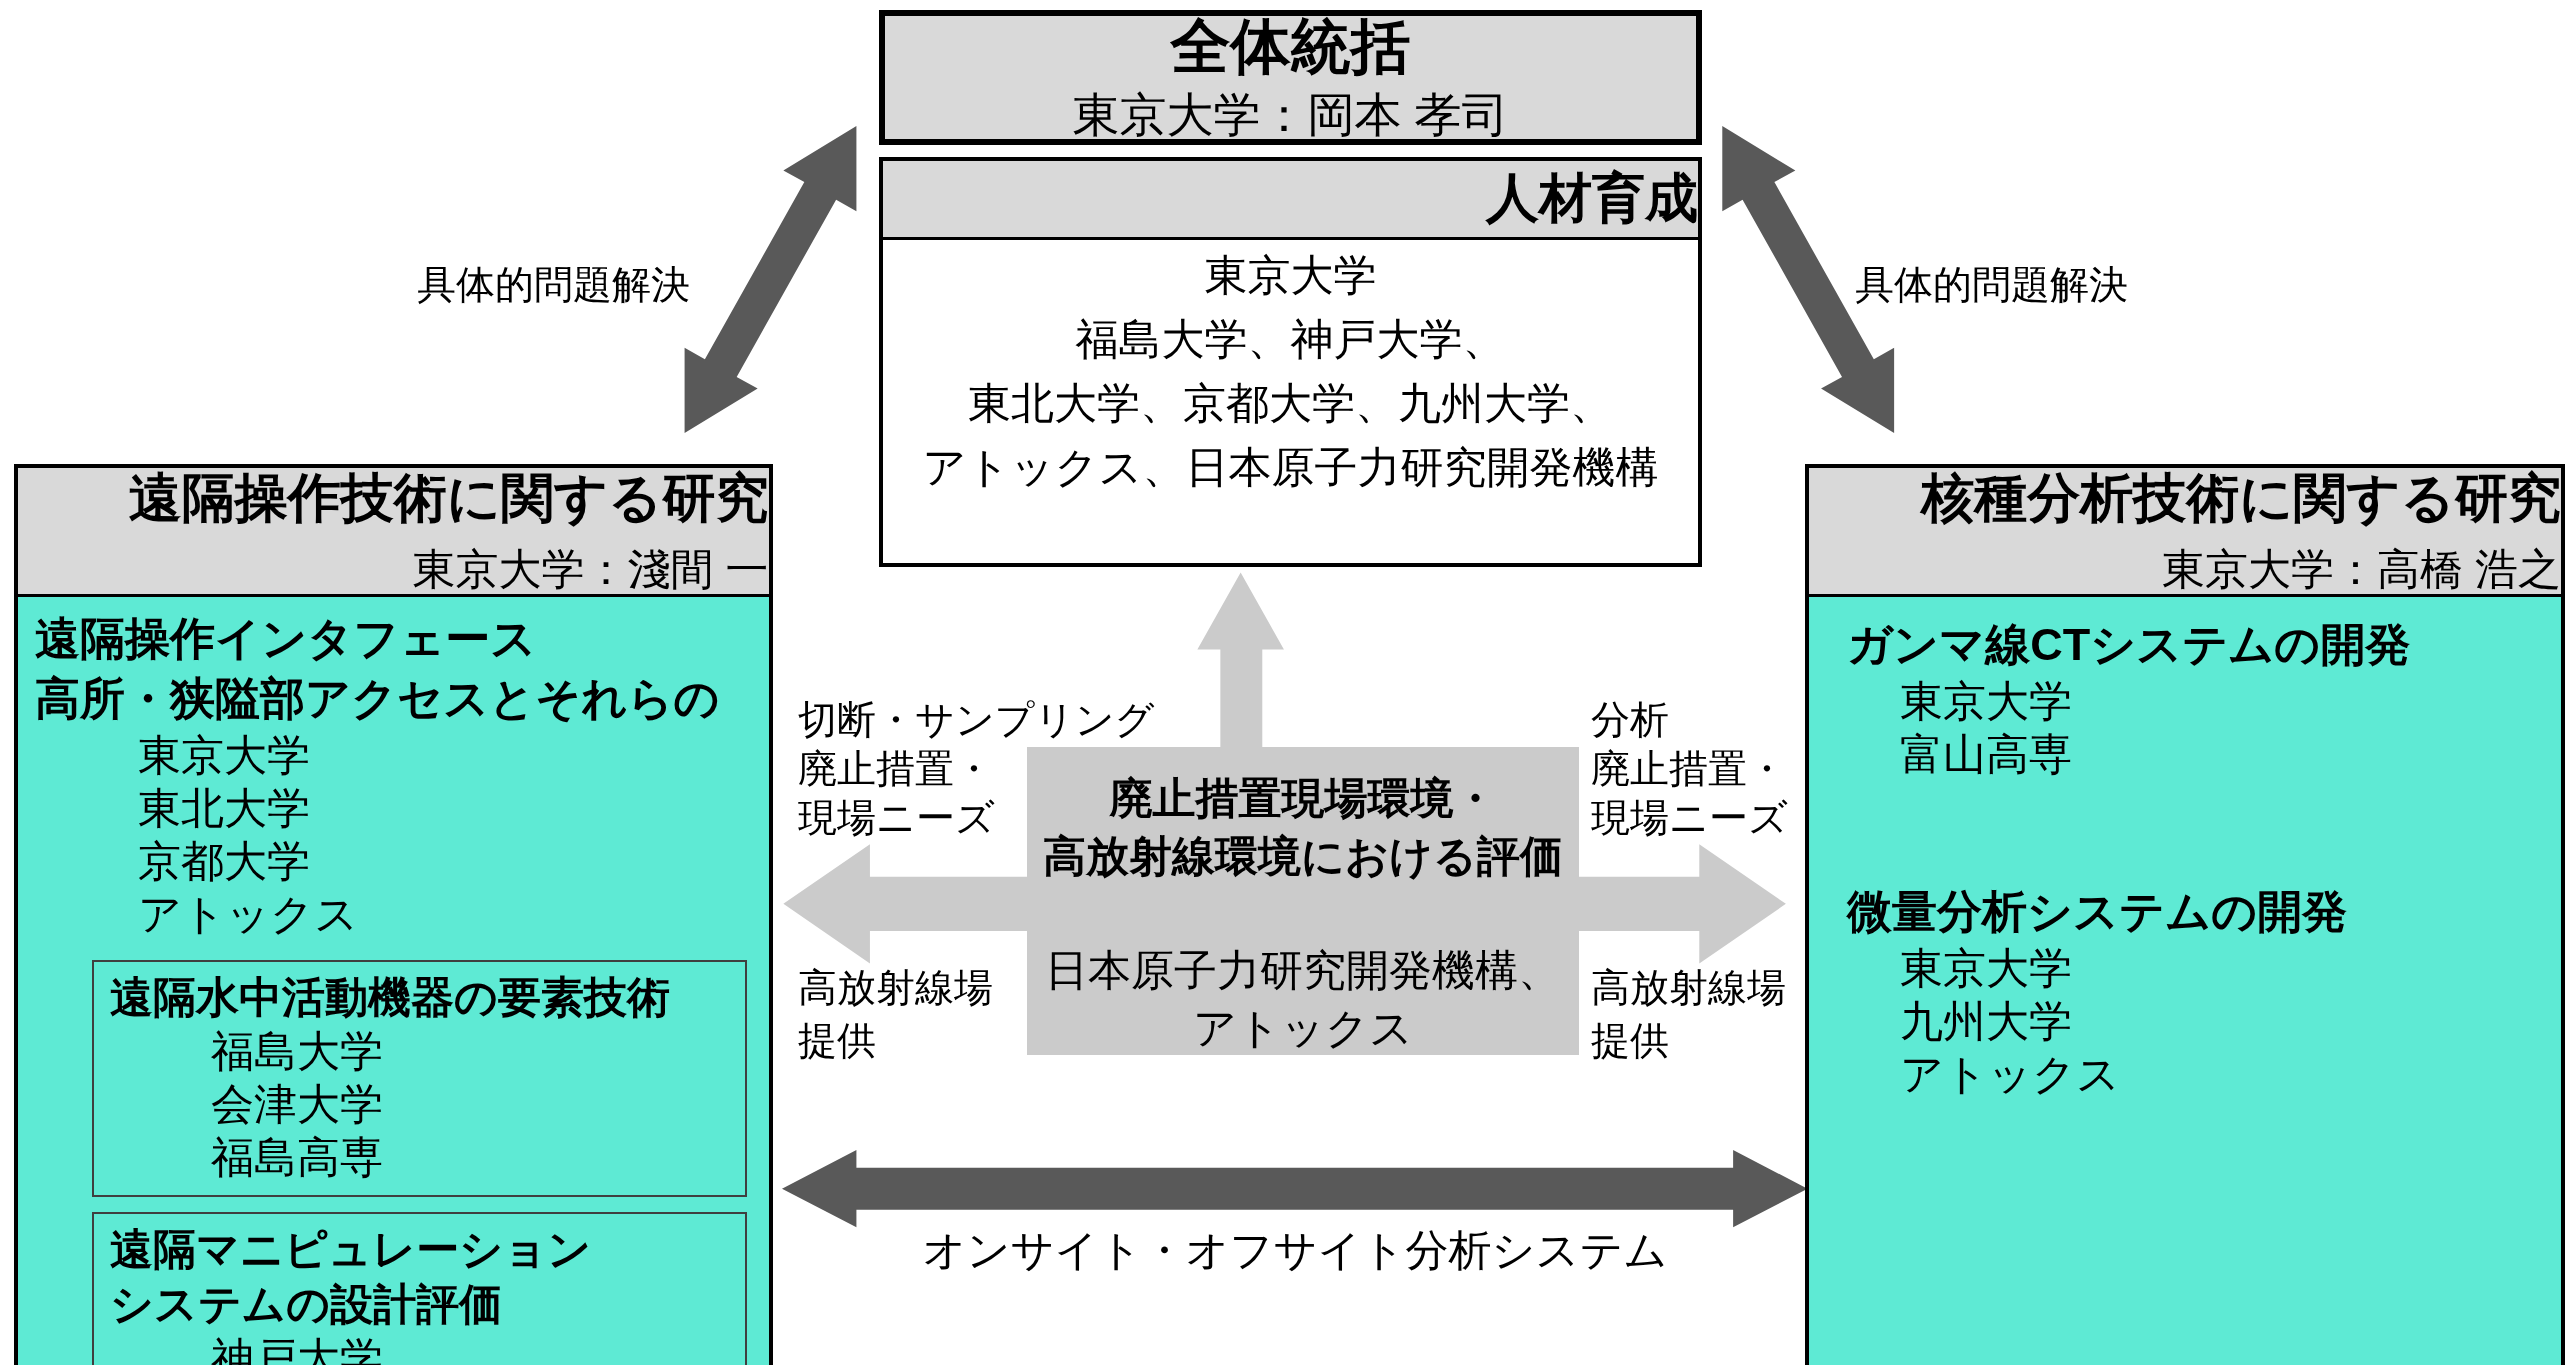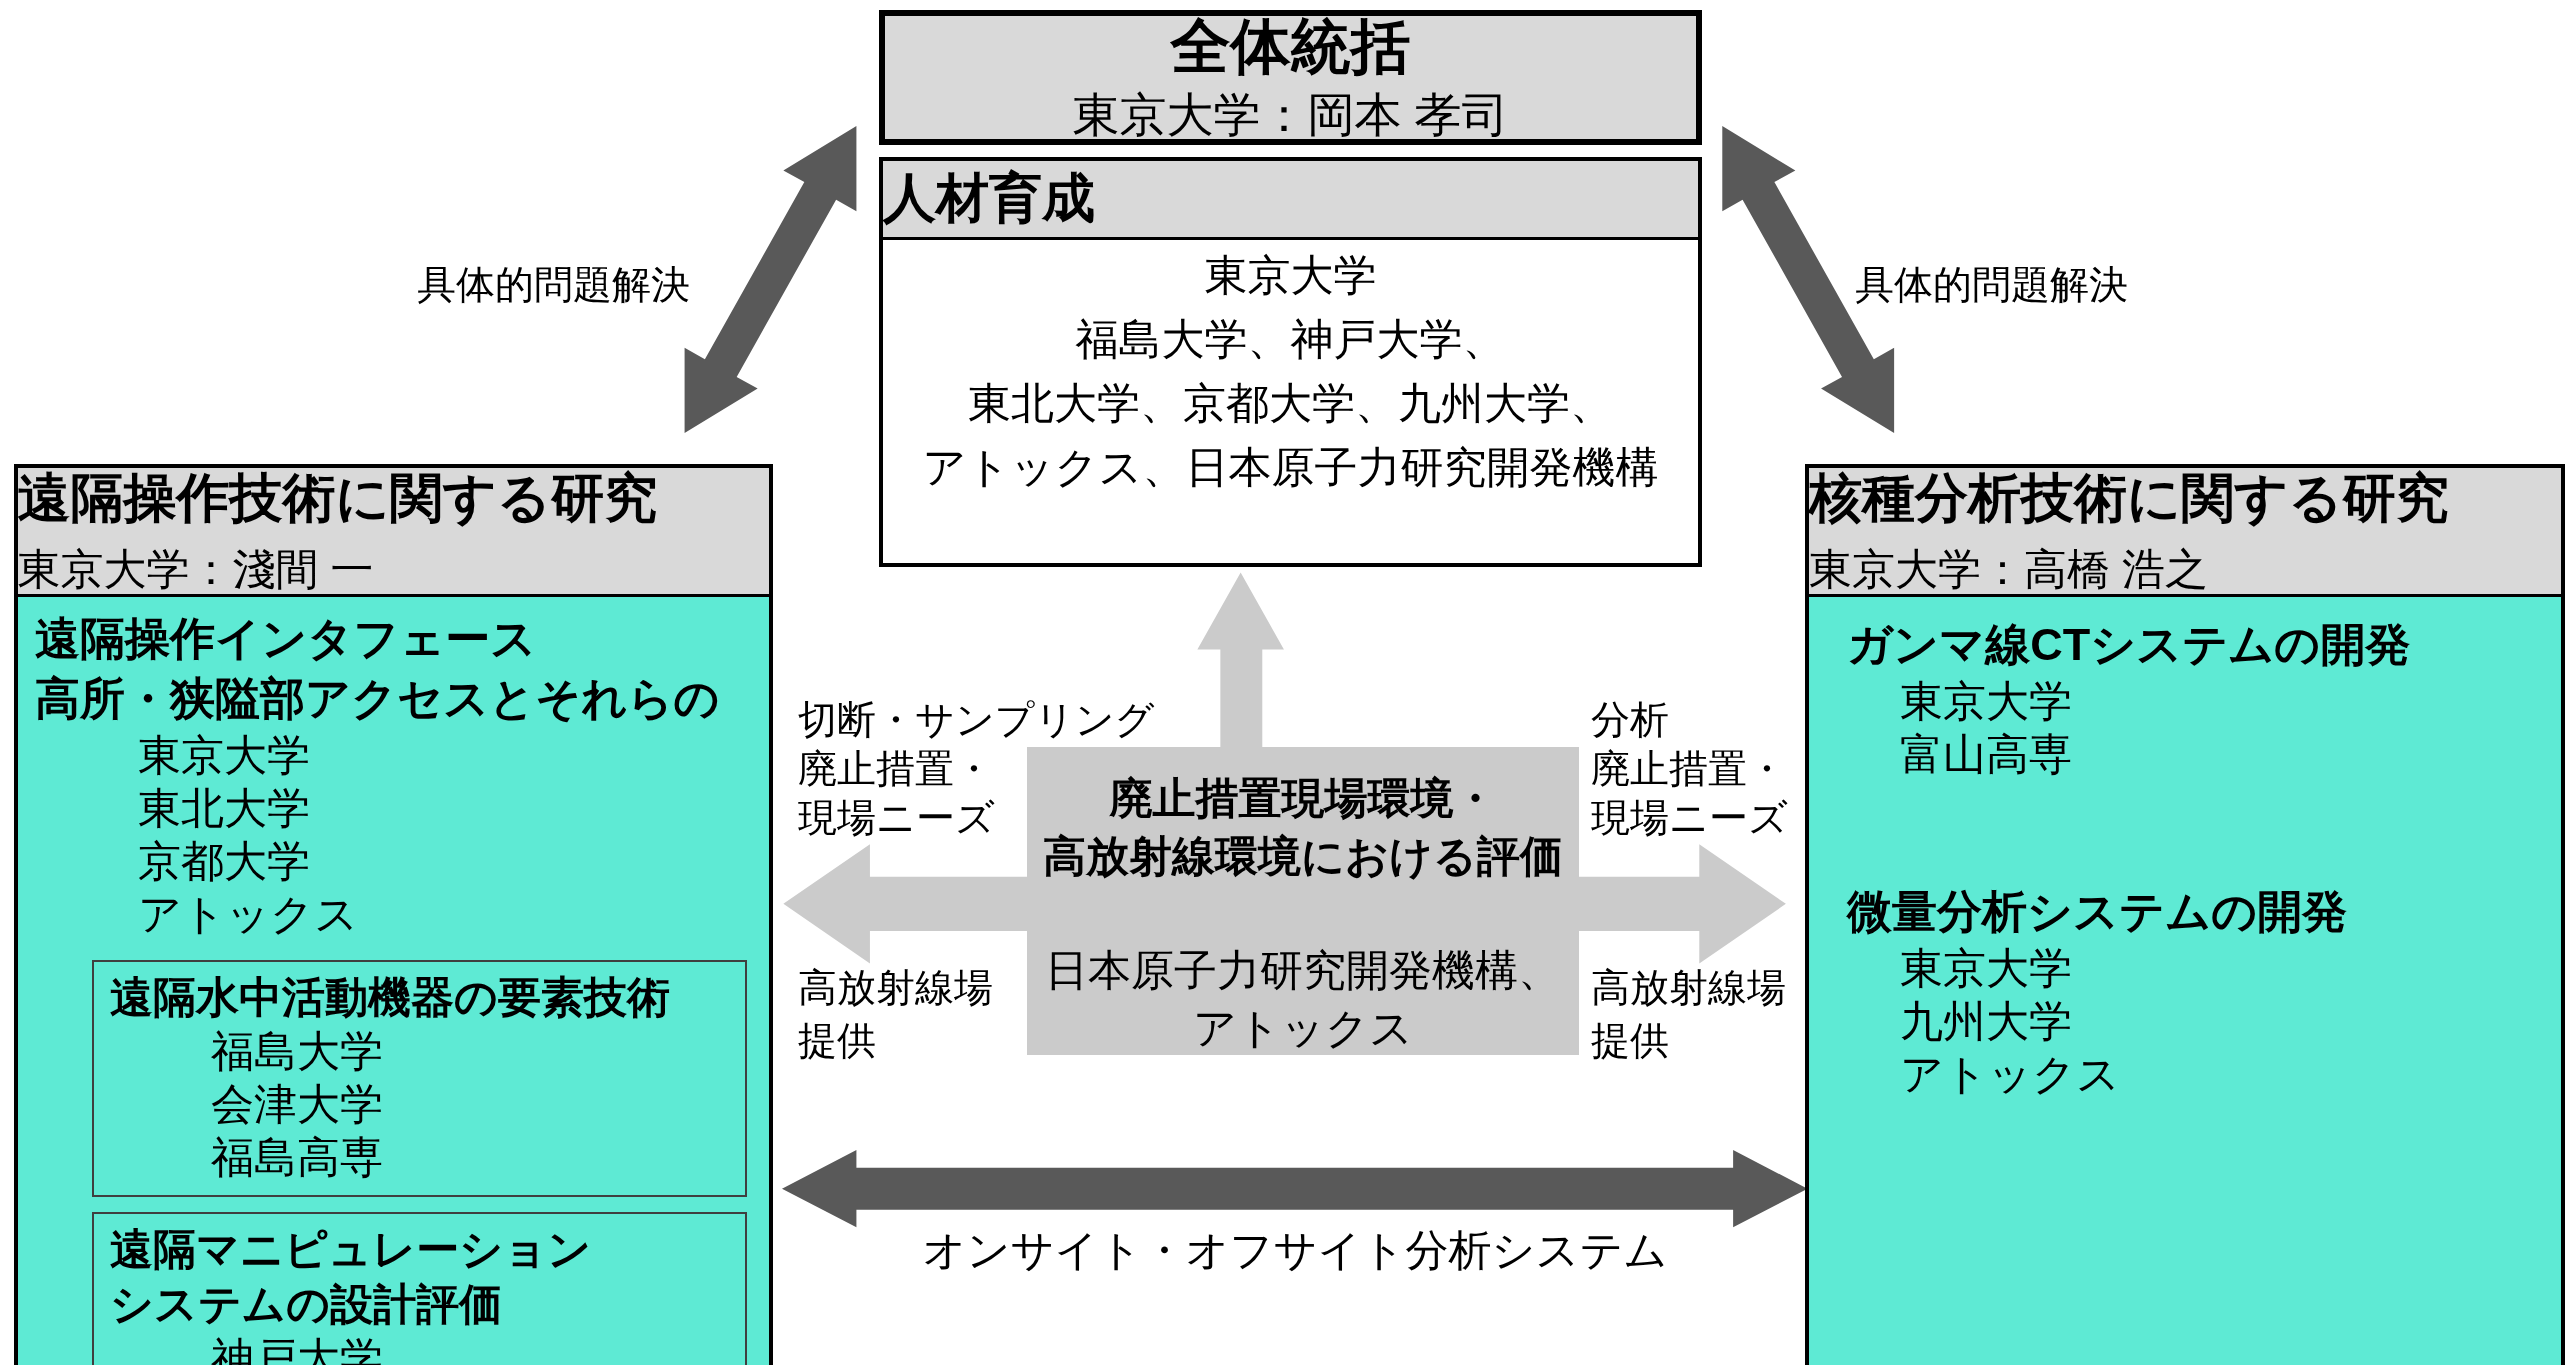--- a/index.html
+++ b/index.html
@@ -16,21 +16,21 @@
     left:879px;top:9.5px;width:823px;height:135px;
     background:#D9D9D9;border:6px solid #000;
     display:flex;flex-direction:column;align-items:center;justify-content:center;gap:12px;
   }
   .top-title{font-size:60px;font-weight:bold;line-height:1.05;}
   .top-sub{font-size:47px;line-height:1.05;}
 
   .hrd-box{left:879px;top:157px;width:823px;height:410px;background:#fff;border:4px solid #000;}
   .hdr{
     background:#D9D9D9;border-bottom:3.4px solid #000;
-    display:flex;flex-direction:column;align-items:flex-start;justify-content:center;gap:5.4px;
+    display:flex;flex-direction:column;align-items:flex-end;justify-content:center;gap:5.4px;
   }
   .hrd-hdr{height:76px;}
   .hrd-title{font-size:53px;font-weight:bold;}
   .hrd-body{padding-top:2.7px;text-align:center;}
   .hrd-line{font-size:43px;line-height:64px;}
 
   .side-box{background:#5eead4;border:4px solid #000;margin-top:28px;}
   .left-box{left:13.5px;top:436px;width:759px;height:920px;}
   .right-box{left:1805px;top:436px;width:760px;height:912px;}
   .side-hdr{height:126px;}

